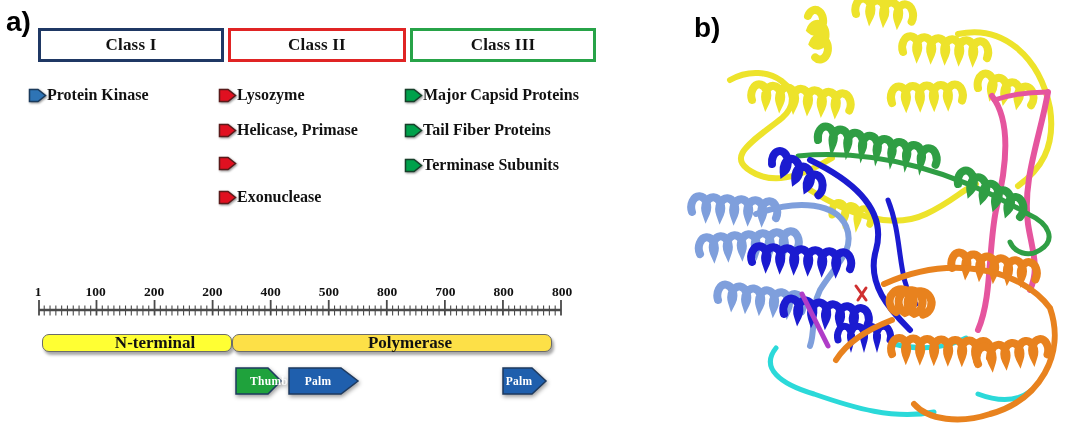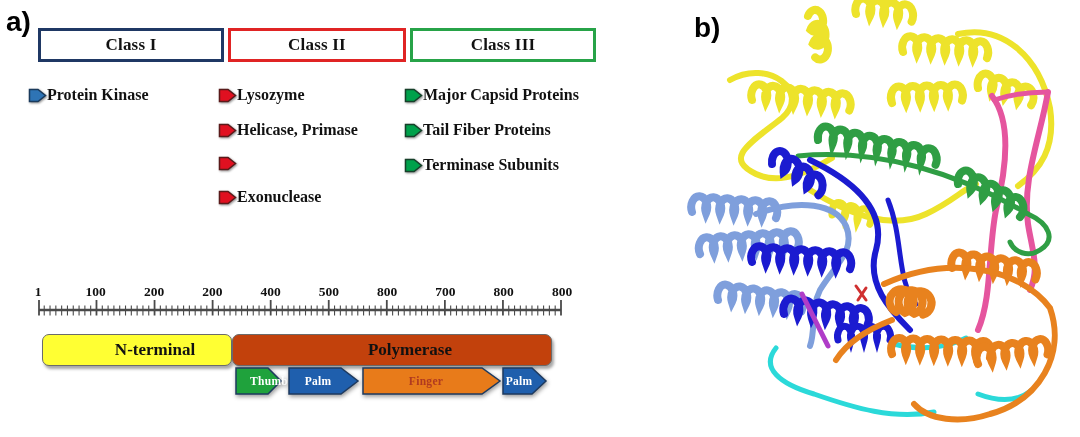--- a/index.html
+++ b/index.html
@@ -28,21 +28,21 @@
   .col1 li{margin-bottom:15px;} .col2 li{margin-bottom:17px;text-align:right;} .col3 li{margin-bottom:17px;}
   .bullet{flex:0 0 auto;filter:drop-shadow(1px 1.5px 1px rgba(0,0,0,.45));}
   
   .ruler{position:absolute;left:38px;top:285px;width:524px;height:40px;}
   .ruler-labels{position:relative;height:14px;font-weight:700;font-size:13.5px;}
   .ruler-labels span{position:absolute;transform:translateX(-50%);top:0;line-height:14px;}
   .ruler-ticks{position:absolute;left:0;top:14px;}
   
   .domain-bar{position:absolute;left:42px;top:334px;width:520px;height:25px;}
   .domain-seg{
-    position:absolute;top:0;height:32px;border:1.5px solid #6b6b6b;border-radius:7px;
+    position:absolute;top:0;height:18px;border:1.5px solid #6b6b6b;border-radius:7px;
     box-sizing:border-box;display:flex;align-items:center;justify-content:center;
     font-weight:700;font-size:17px;box-shadow:2px 3px 3px rgba(0,0,0,.35);padding-left:36px;
   }
   .seg-nterm{left:0;width:190px;}
   .seg-poly{left:190px;width:320px;}
   
   .arrow-row{position:absolute;left:42px;top:366px;width:520px;height:30px;}
   .arrow{position:absolute;top:0;height:30px;filter:drop-shadow(1.5px 2px 2px rgba(0,0,0,.4));}
   .arrow svg{display:block;}
   .arrow .alabel{
@@ -238,43 +238,37 @@
         <line x1="511.38709677419354" y1="6.5" x2="511.38709677419354" y2="16.5" stroke="#4A4A4A" stroke-width="1.1"></line>
         <line x1="517.1935483870967" y1="6.5" x2="517.1935483870967" y2="16.5" stroke="#4A4A4A" stroke-width="1.1"></line>
         <line x1="523" y1="1" x2="523" y2="16.5" stroke="#4A4A4A" stroke-width="1.8"></line>
       </svg>
   </div>
 
   <div class="domain-bar">
     <div class="domain-seg seg-nterm" style="background-color: rgb(255, 255, 51);">
       <span>N-terminal</span>
     </div>
-    <div class="domain-seg seg-poly" style="background-color: #c2410c;">
+    <div class="domain-seg seg-poly" style="background-color: #fde047;">
       <span>Polymerase</span>
     </div>
   </div>
 
   <div class="arrow-row">
     <div class="arrow a-thumb">
       <svg width="48" height="30" viewBox="0 0 48 30" fill="#1FA23C">
           <path d="M1,2 L33,2 L46,15 L33,28 L1,28 Z" stroke="#1E3A5F" stroke-width="1.5"></path>
         </svg>
       <span class="alabel" style="color: rgb(255, 255, 255); margin-left: 32px;">Thumb</span>
     </div>
     <div class="arrow a-palm1">
       <svg width="72" height="30" viewBox="0 0 72 30" fill="#1F5FAD">
           <path d="M1,2 L53,2 L70,15 L53,28 L1,28 Z" stroke="#1E3A5F" stroke-width="1.5"></path>
         </svg>
       <span class="alabel" style="color: rgb(255, 255, 255);">Palm</span>
-    </div>
-    <div class="arrow a-finger">
-      <svg width="140" height="30" viewBox="0 0 140 30" fill="#E87B1A">
-          <path d="M1,2 L120,2 L138,15 L120,28 L1,28 Z" stroke="#1E3A5F" stroke-width="1.5"></path>
-        </svg>
-      <span class="alabel" style="color: rgb(176, 58, 32);">Finger</span>
     </div>
     <div class="arrow a-palm2">
       <svg width="46" height="30" viewBox="0 0 46 30" fill="#1F5FAD">
           <path d="M1,2 L30,2 L44,15 L30,28 L1,28 Z" stroke="#1E3A5F" stroke-width="1.5"></path>
         </svg>
       <span class="alabel" style="color: rgb(255, 255, 255);">Palm</span>
     </div>
   </div>
 
   <svg id="protein-svg" class="protein" viewBox="0 0 420 437">

